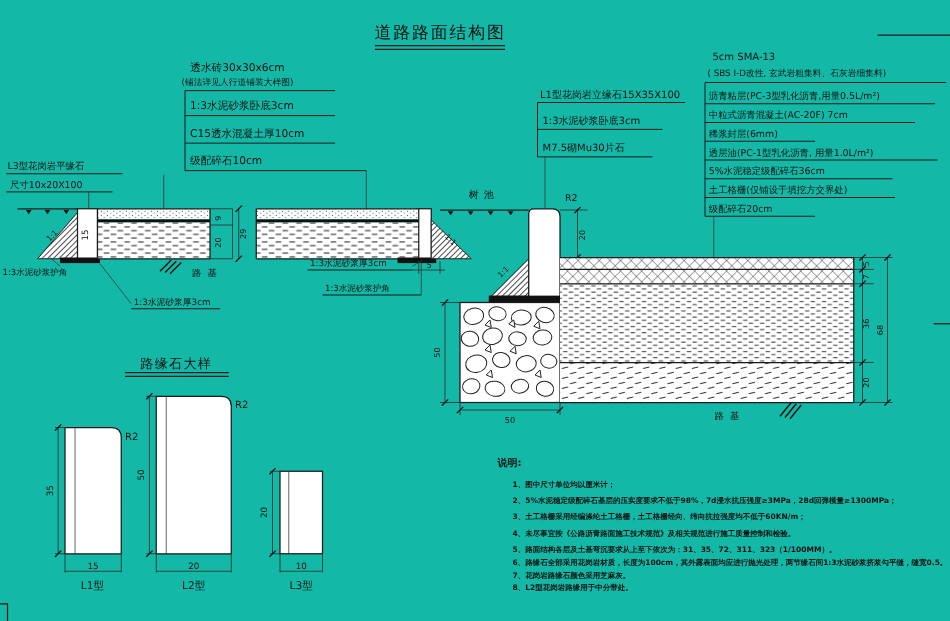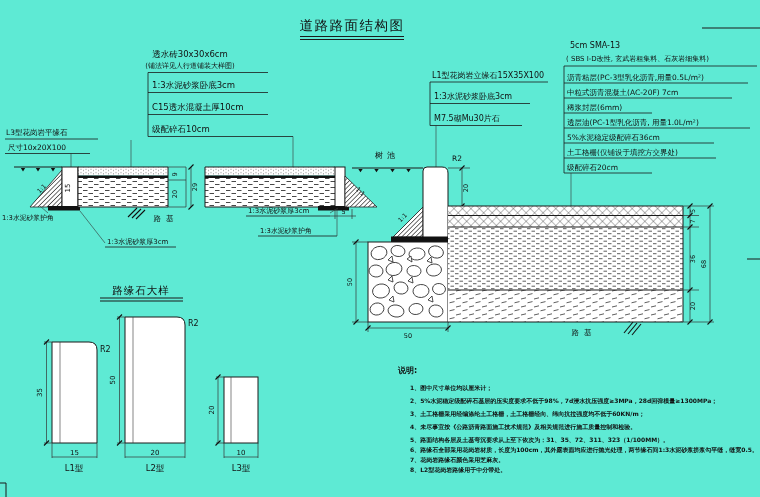--- a/index.html
+++ b/index.html
@@ -1,16 +1,16 @@
 <!DOCTYPE html>
 <html><head>
 <meta charset="utf-8">
 <style>
   html,body{margin:0;padding:0;background:#fff;}
-  .sheet{position:relative;width:760px;height:497px;background:#5eead4;overflow:hidden;
+  .sheet{position:relative;width:760px;height:497px;background:#14b8a6;overflow:hidden;
          font-family:"DejaVu Sans",sans-serif;}
   svg{display:block;}
   text{fill:#111;font-family:"DejaVu Sans",sans-serif;}
   .ln{stroke:#1b1b1b;stroke-width:1;fill:none;}
   .thin{stroke:#333;stroke-width:0.6;fill:none;}
   .ul{stroke:#1b1b1b;stroke-width:0.8;fill:none;}
   .dim{stroke:#333;stroke-width:0.7;fill:none;}
   .tick{stroke:#111;stroke-width:1.1;fill:none;}
   .dot{fill:#111;}
 </style>

